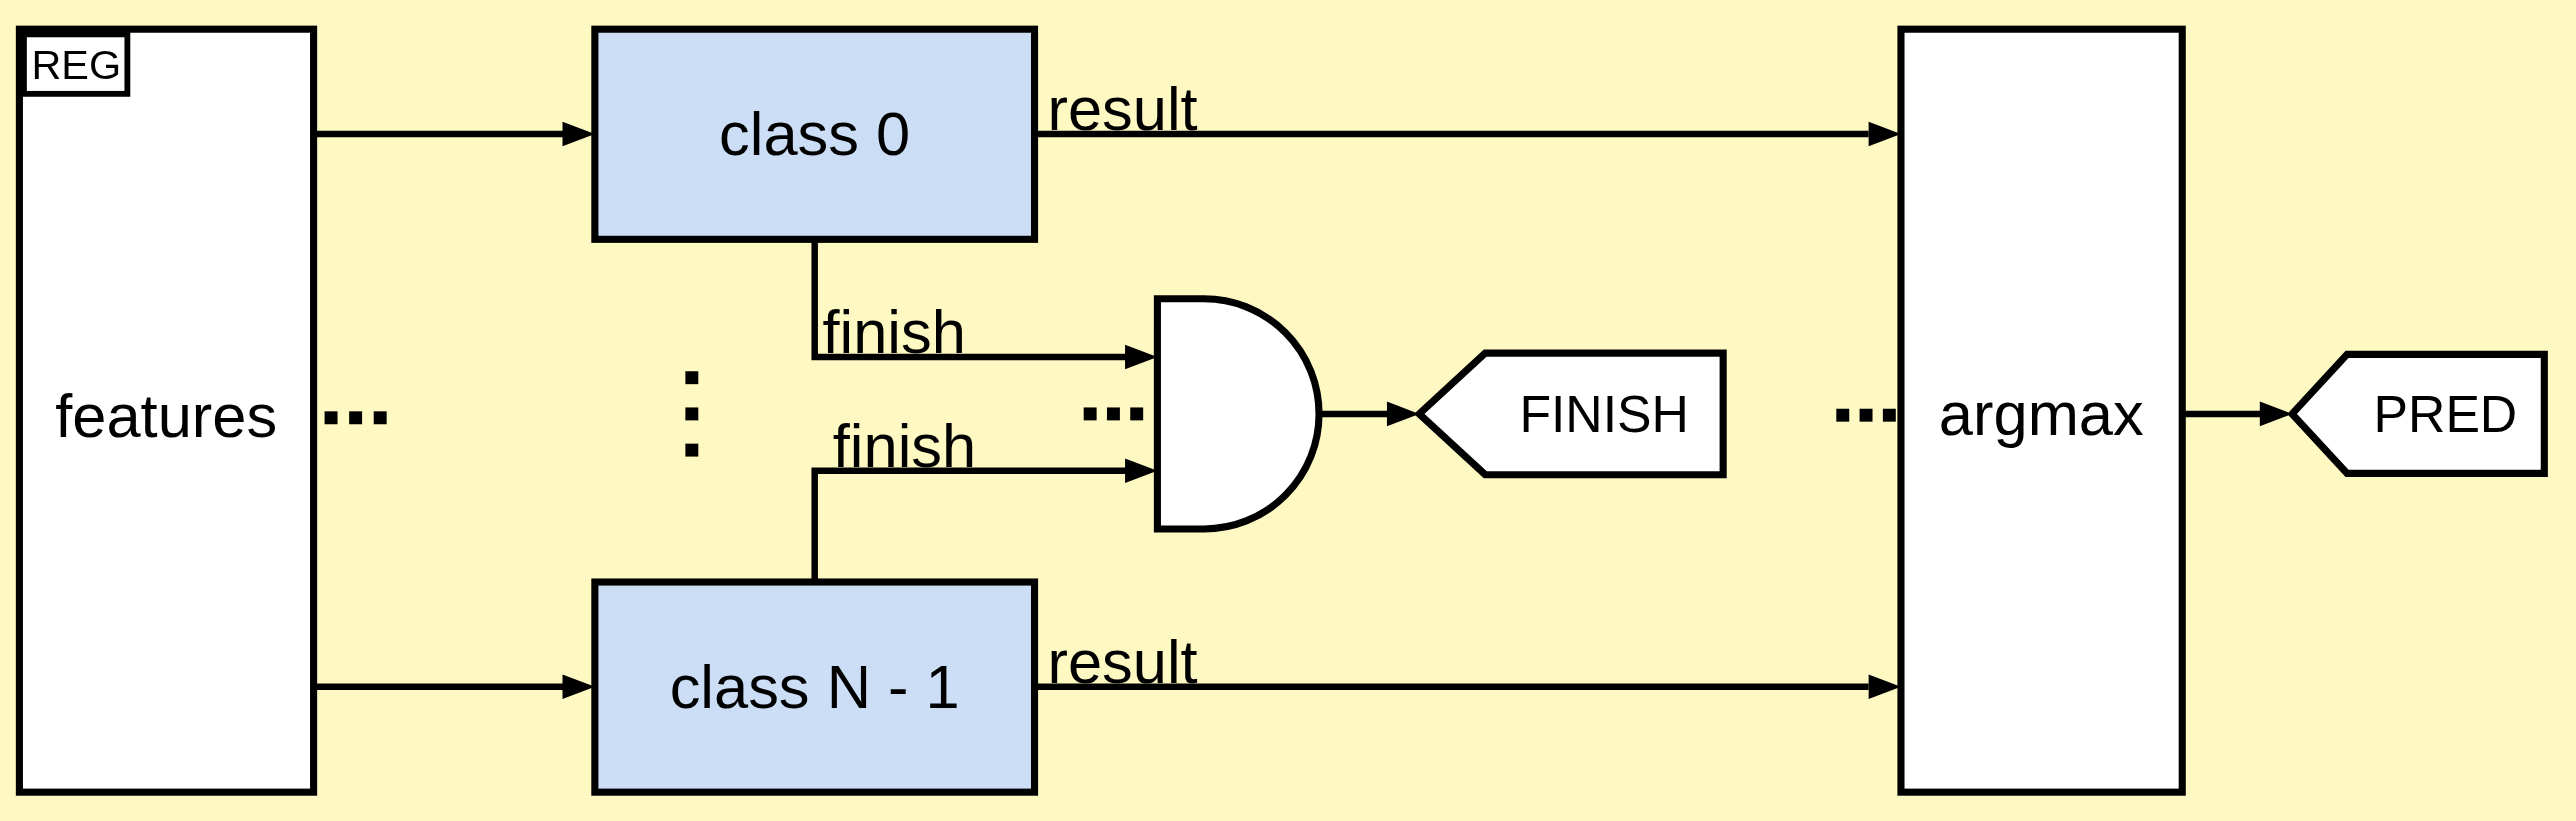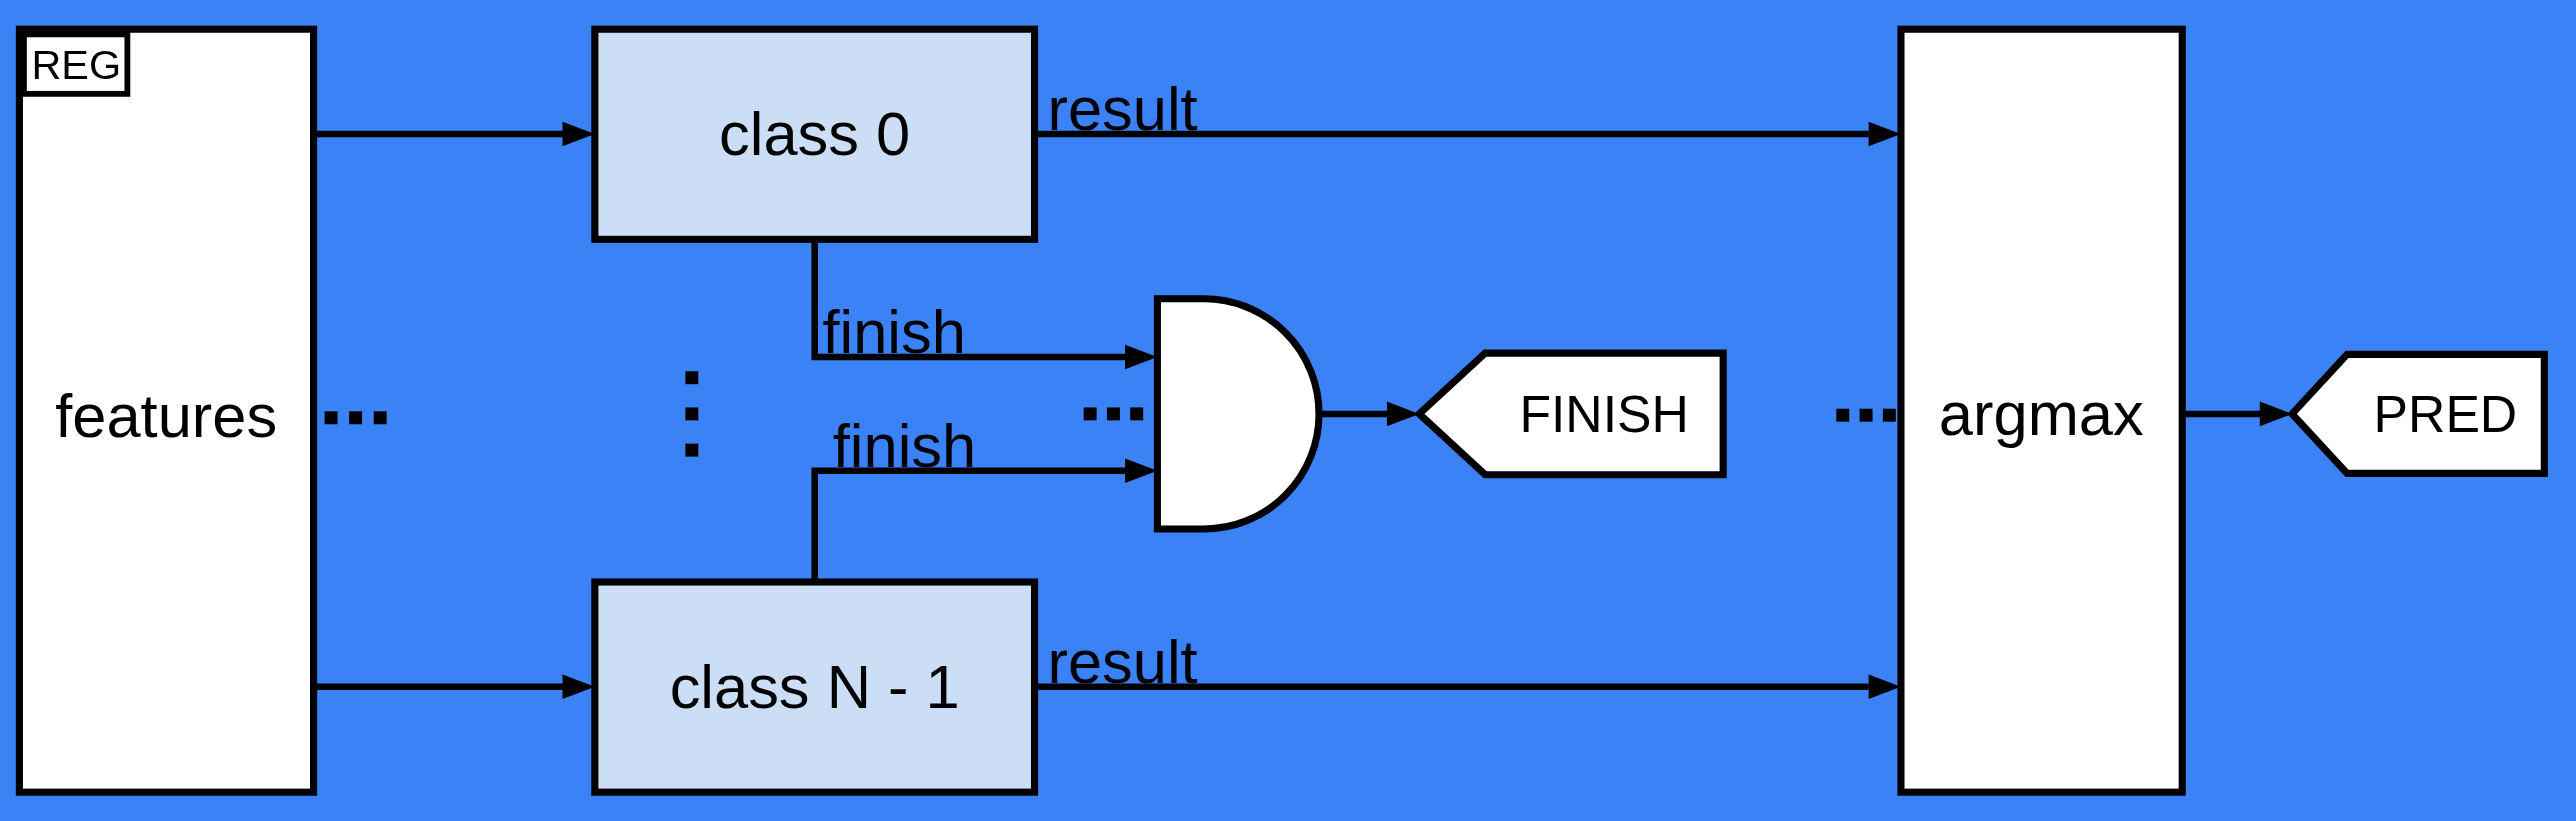--- a/index.html
+++ b/index.html
@@ -1,20 +1,20 @@
 <!DOCTYPE html>
 <html style="font-size:10.3px"><head>
 <meta charset="utf-8">
 <style>
   html, body { margin: 0; padding: 0; background: #ffffff; }
   .canvas {
     position: relative;
     width: 2576px;
     height: 822px;
-    background: #3b82f6;
+    background: #fef9c3;
     overflow: hidden;
   }
   svg { display: block; }
   .shape   { fill: #ffffff; stroke: #000000; stroke-width: 11; }
   .bluebox { stroke: #000000; stroke-width: 11; }
   .regbox  { fill: #ffffff; stroke: #000000; stroke-width: 9; }
   .wire    { stroke: #000000; stroke-width: 10; fill: none; }
   .arrow   { fill: #000000; stroke: none; }
   .dot     { fill: #000000; stroke: none; }
   .lbl {

